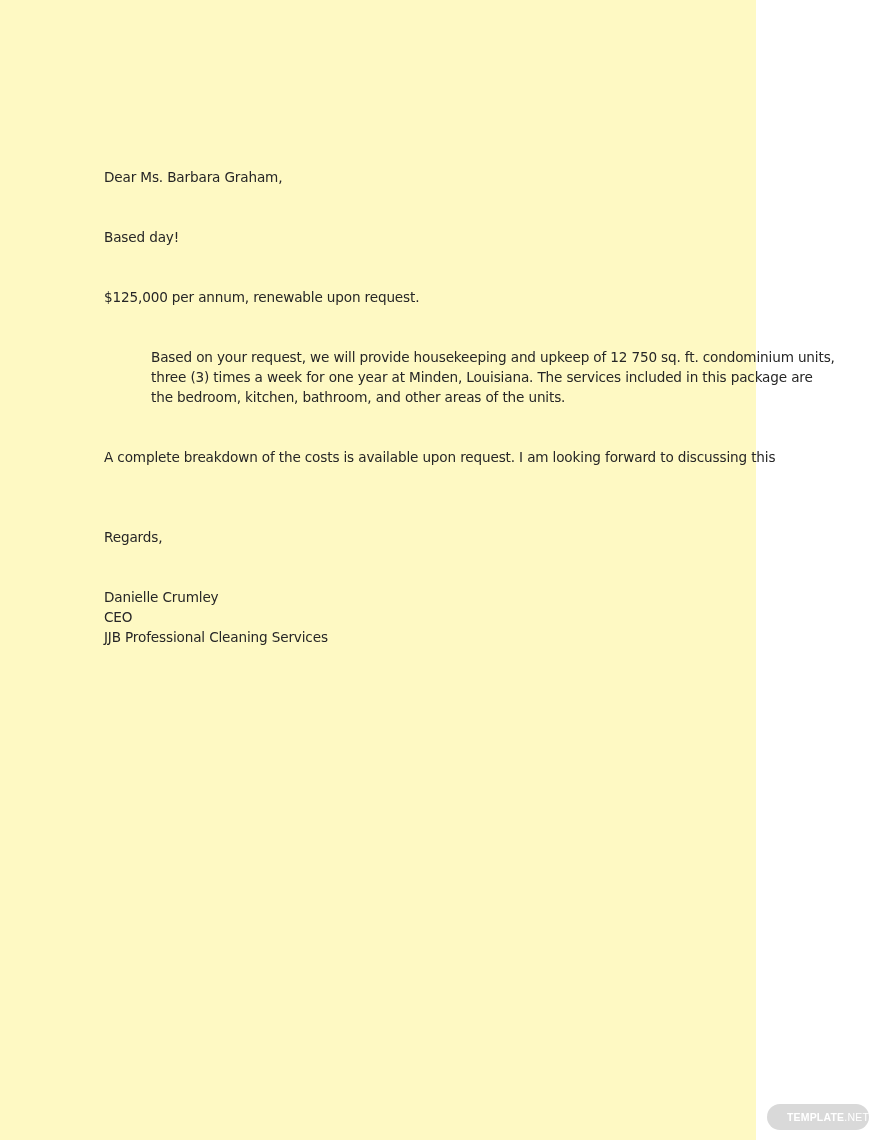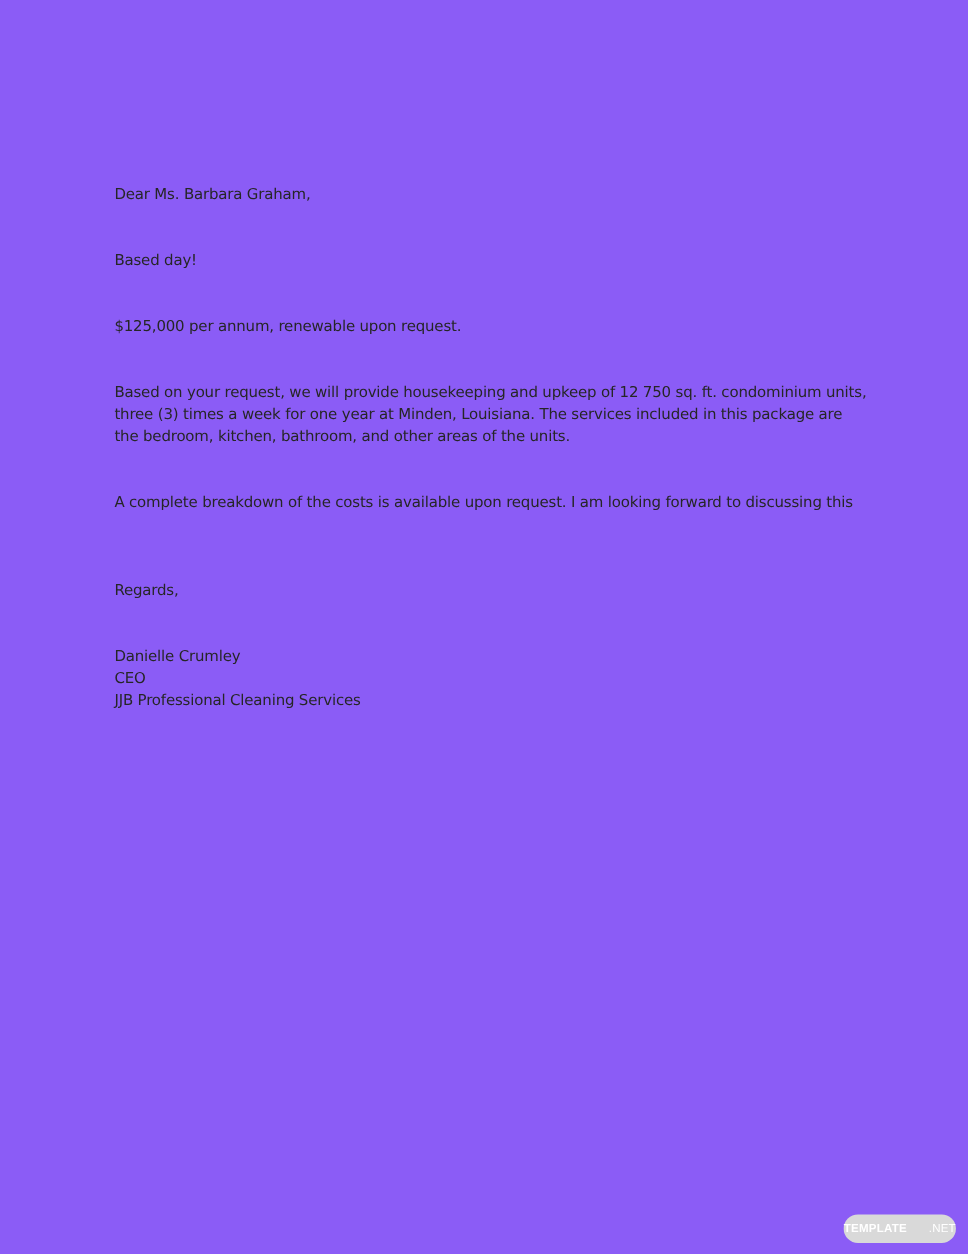--- a/index.html
+++ b/index.html
@@ -11,23 +11,23 @@
       width: 880px;
       height: 1140px;
       position: relative;
       overflow: hidden;
       font-family: "DejaVu Sans", "Liberation Sans", sans-serif;
       color: #262626;
     }
     .page {
       position: absolute;
       left: 0; top: 0;
-      width: 880px;
+      width: 756px;
       height: 1140px;
-      background: #8b5cf6;
+      background: #fef9c3;
     }
     .letter {
       position: absolute;
       left: 104px;
       top: 0;
       width: 700px;
     }
     .block {
       position: absolute;
       left: 0;
@@ -37,36 +37,36 @@
       display: block;
       height: 20px;
       line-height: 20px;
       font-size: 13.6px;
       white-space: nowrap;
       letter-spacing: -0.15px;
     }
     .b-salutation { top: 167px; }
     .b-greeting   { top: 227px; }
     .b-p1         { top: 287px; }
-    .b-p2         { top: 347px; }
+    .b-p2         { top: 347px; margin-left: 47px; }
     .b-p3         { top: 447px; }
     .b-closing    { top: 527px; }
     .b-signature  { top: 587px; }
 
     .watermark {
       position: absolute;
       left: 767px;
       top: 1104px;
       width: 102px;
       height: 26px;
       border-radius: 13px;
       background: #d9d9d9;
       display: flex;
       align-items: center;
-      justify-content: space-between;
+      justify-content: flex-end;
       font-family: "Liberation Sans", "DejaVu Sans", sans-serif;
       font-size: 10.5px;
       color: #ffffff;
       letter-spacing: 0.2px;
     }
     .watermark .wm-strong { font-weight: bold; }
     .watermark .wm-light { font-weight: normal; }
   </style>
 </head>
 <body>

